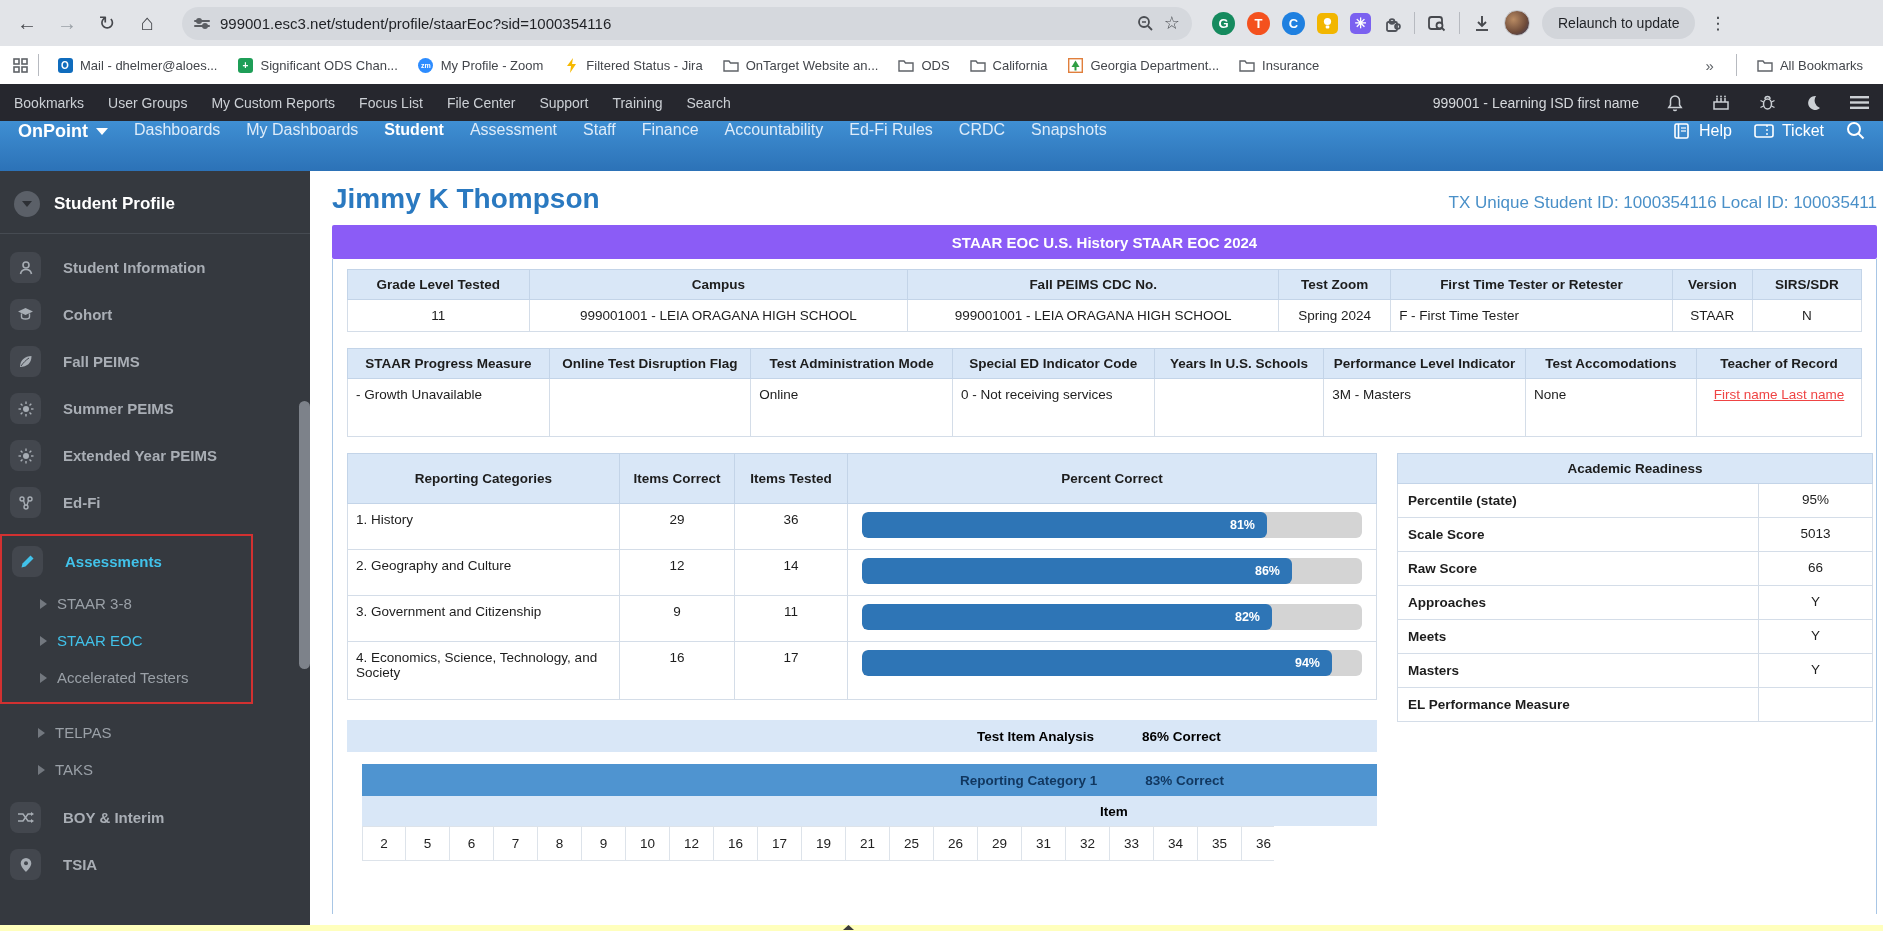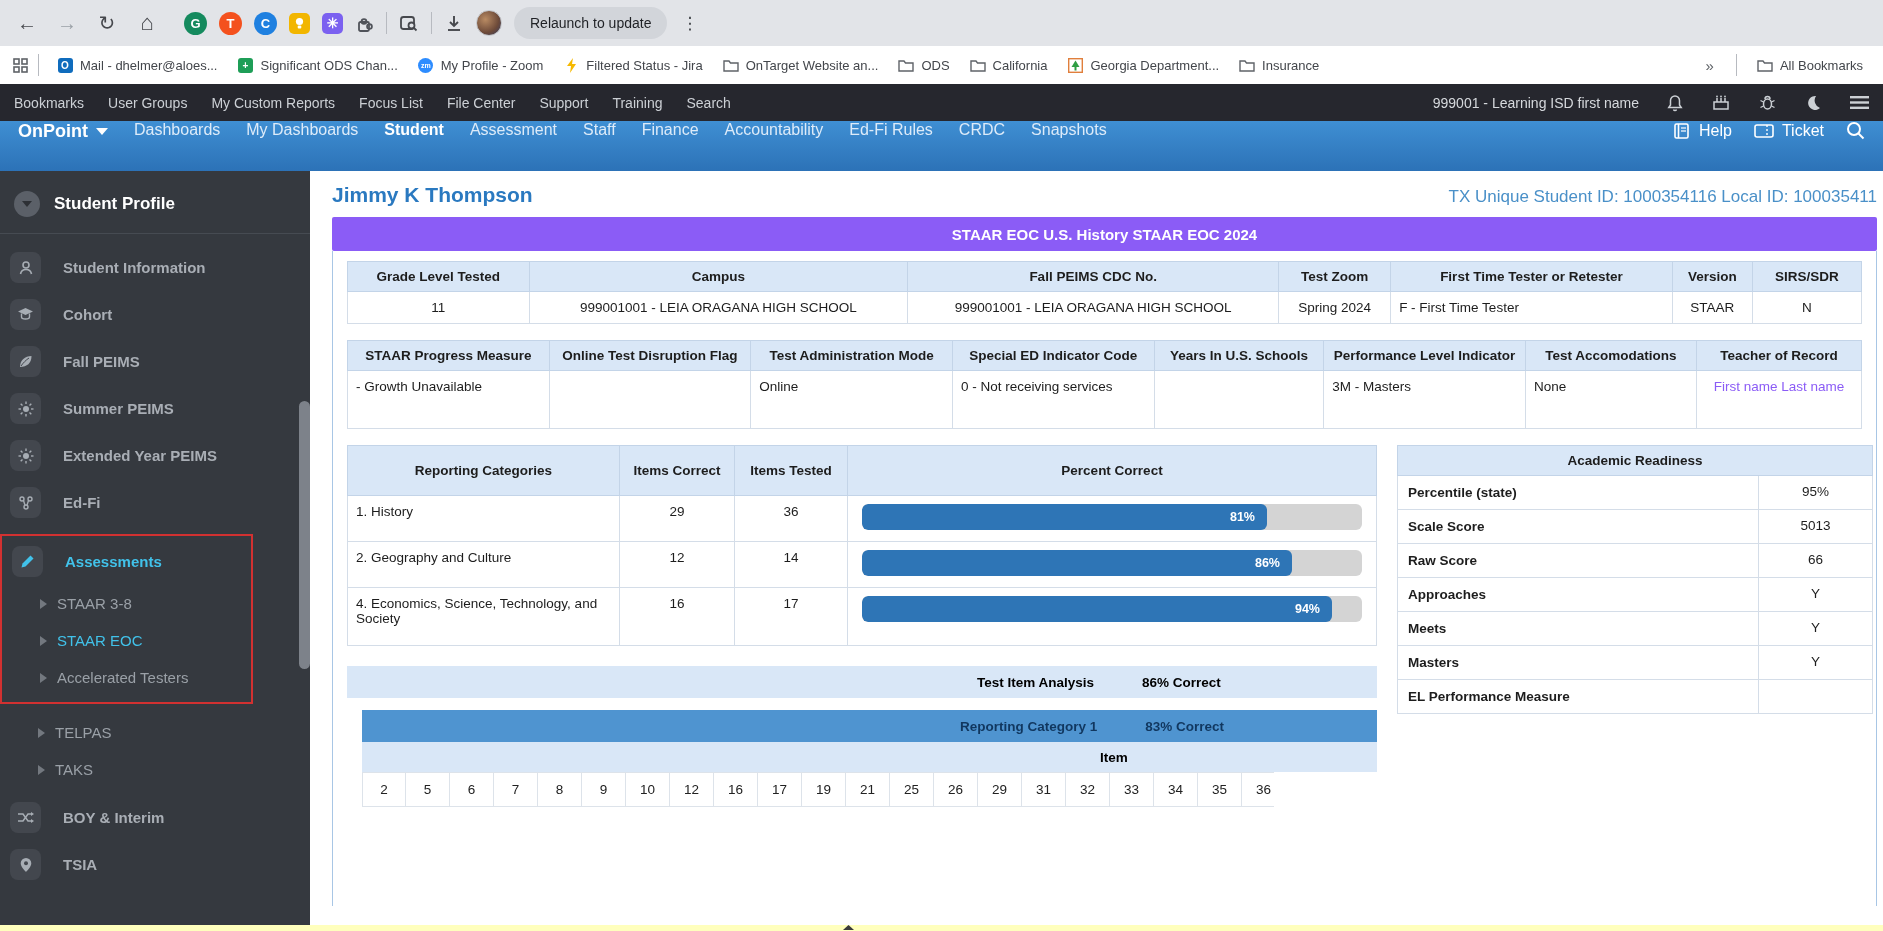--- a/index.html
+++ b/index.html
@@ -62,30 +62,30 @@
   .tri { width:0; height:0; border-top:5px solid transparent; border-bottom:5px solid transparent; border-left:7px solid #73787f; flex:0 0 auto; }
   .sb-sub-label { color:#9aa0a7; font-size:15px; }
   .accent-cyan { color:#41c2ea !important; font-weight:bold; }
   .cyan-normal { color:#41c2ea !important; }
   .red-box { border:2px solid #d23131; width:253px; margin-top:8px; padding:2px 0 6px 0; }
   .sb-scroll { position:absolute; right:0px; top:230px; width:11px; height:268px; background:#7d828a; border-radius:6px; }
 
   
   .main { flex:1; background:#ffffff; position:relative; overflow:hidden; padding:12px 6px 0 22px; }
   .student-row { display:flex; align-items:baseline; margin-bottom:10px; }
-  .student-name { color:#2a79c0; font-size:21px; font-weight:bold; }
+  .student-name { color:#2a79c0; font-size:28px; font-weight:bold; }
   .student-ids { margin-left:auto; color:#4a90c8; font-size:17px; white-space:nowrap; }
   .panel-title { height:34px; background:#8b5cf6; color:#ffffff; font-size:15px; font-weight:bold; display:flex; align-items:center; justify-content:center; border-radius:2px; }
   .panel-body { border-left:1px solid #a8c6e5; border-right:1px solid #a8c6e5; padding:10px 14px 0 14px; height:655px; }
 
   table.t { border-collapse:collapse; width:100%; font-size:13.5px; color:#1d1d1d; table-layout:fixed; }
   table.t th { background:#d9e7f7; border:1px solid #c3d4e8; font-weight:bold; padding:7px 6px; text-align:center; vertical-align:middle; }
   table.t td { border:1px solid #d4dde8; padding:8px 8px; background:#fff; vertical-align:top; }
   .td-c { text-align:center; }
-  .link { color:#8b5cf6; cursor:pointer; }
+  .link { color:#ef4444; cursor:pointer;text-decoration:underline; }
 
   .lower { display:flex; align-items:flex-start; margin-top:16px; }
   .left-col { width:1030px; flex:0 0 auto; }
   .right-col { width:476px; margin-left:20px; flex:0 0 auto; }
 
   .cat-table td { vertical-align:middle; height:46px; }
   .bar-track { height:26px; background:#d4d4d4; border-radius:6px; position:relative; margin:0 6px; overflow:hidden; }
   .bar-fill { height:100%; background:#2e75b6; border-radius:6px; display:flex; align-items:center; justify-content:flex-end; padding-right:12px; color:#ffffff; font-weight:bold; font-size:12.5px; }
 
   .band { height:32px; display:flex; align-items:center; font-weight:bold; font-size:13.5px; color:#000; }
@@ -108,20 +108,35 @@
   svg { display:block; }
 </style>
 </head>
 <body>
 
 <div class="chrome">
   <div class="nav-glyph">←</div>
   <div class="nav-glyph" style="color:#9aa0a6;">→</div>
   <div class="nav-glyph">↻</div>
   <div class="nav-glyph" style="font-size:22px;">⌂</div>
+  <div class="omnibox">
+    <span class="tune">
+        <i></i>
+        <i></i>
+      </span>
+    <span class="url">999001.esc3.net/student/profile/staarEoc?sid=1000354116</span>
+    <span>
+      <svg width="17" height="17" viewBox="0 0 17 17">
+          <circle cx="7" cy="7" r="5" fill="none" stroke="#4a4d52" stroke-width="1.8"></circle>
+          <line x1="11" y1="11" x2="15" y2="15" stroke="#4a4d52" stroke-width="1.8"></line>
+          <line x1="5" y1="7" x2="9" y2="7" stroke="#4a4d52" stroke-width="1.5"></line>
+        </svg>
+    </span>
+    <span style="font-size:18px; color:#4a4d52;">☆</span>
+  </div>
   <div class="ext-row">
     <div class="ext-circle" style="background:#158a5e;">G</div>
     <div class="ext-circle" style="background:#f4511e;">T</div>
     <div class="ext-circle" style="background:#1f80e0;">C</div>
     <div class="ext-square" style="background:#f2b600;">
       <svg width="11" height="13" viewBox="0 0 11 13">
           <circle cx="5.5" cy="4.5" r="3.6" fill="#fff"></circle>
           <rect x="3.7" y="8.5" width="3.6" height="3" rx="1" fill="#fff"></rect>
         </svg>
     </div>
@@ -590,20 +605,32 @@
                     </td>
               </tr>
               <tr>
                 <td>2. Geography and Culture</td>
                 <td class="td-c">12</td>
                 <td class="td-c">14</td>
                 <td>
                       <div class="bar-track">
                         <div class="bar-fill" style="width: 86%;">
                           <span>86%</span>
+                        </div>
+                      </div>
+                    </td>
+              </tr>
+              <tr>
+                <td>3. Government and Citizenship</td>
+                <td class="td-c">9</td>
+                <td class="td-c">11</td>
+                <td>
+                      <div class="bar-track">
+                        <div class="bar-fill" style="width: 82%;">
+                          <span>82%</span>
                         </div>
                       </div>
                     </td>
               </tr>
               <tr style="height:58px;">
                 <td>4. Economics, Science, Technology, and Society</td>
                 <td class="td-c">16</td>
                 <td class="td-c">17</td>
                 <td>
                       <div class="bar-track">

